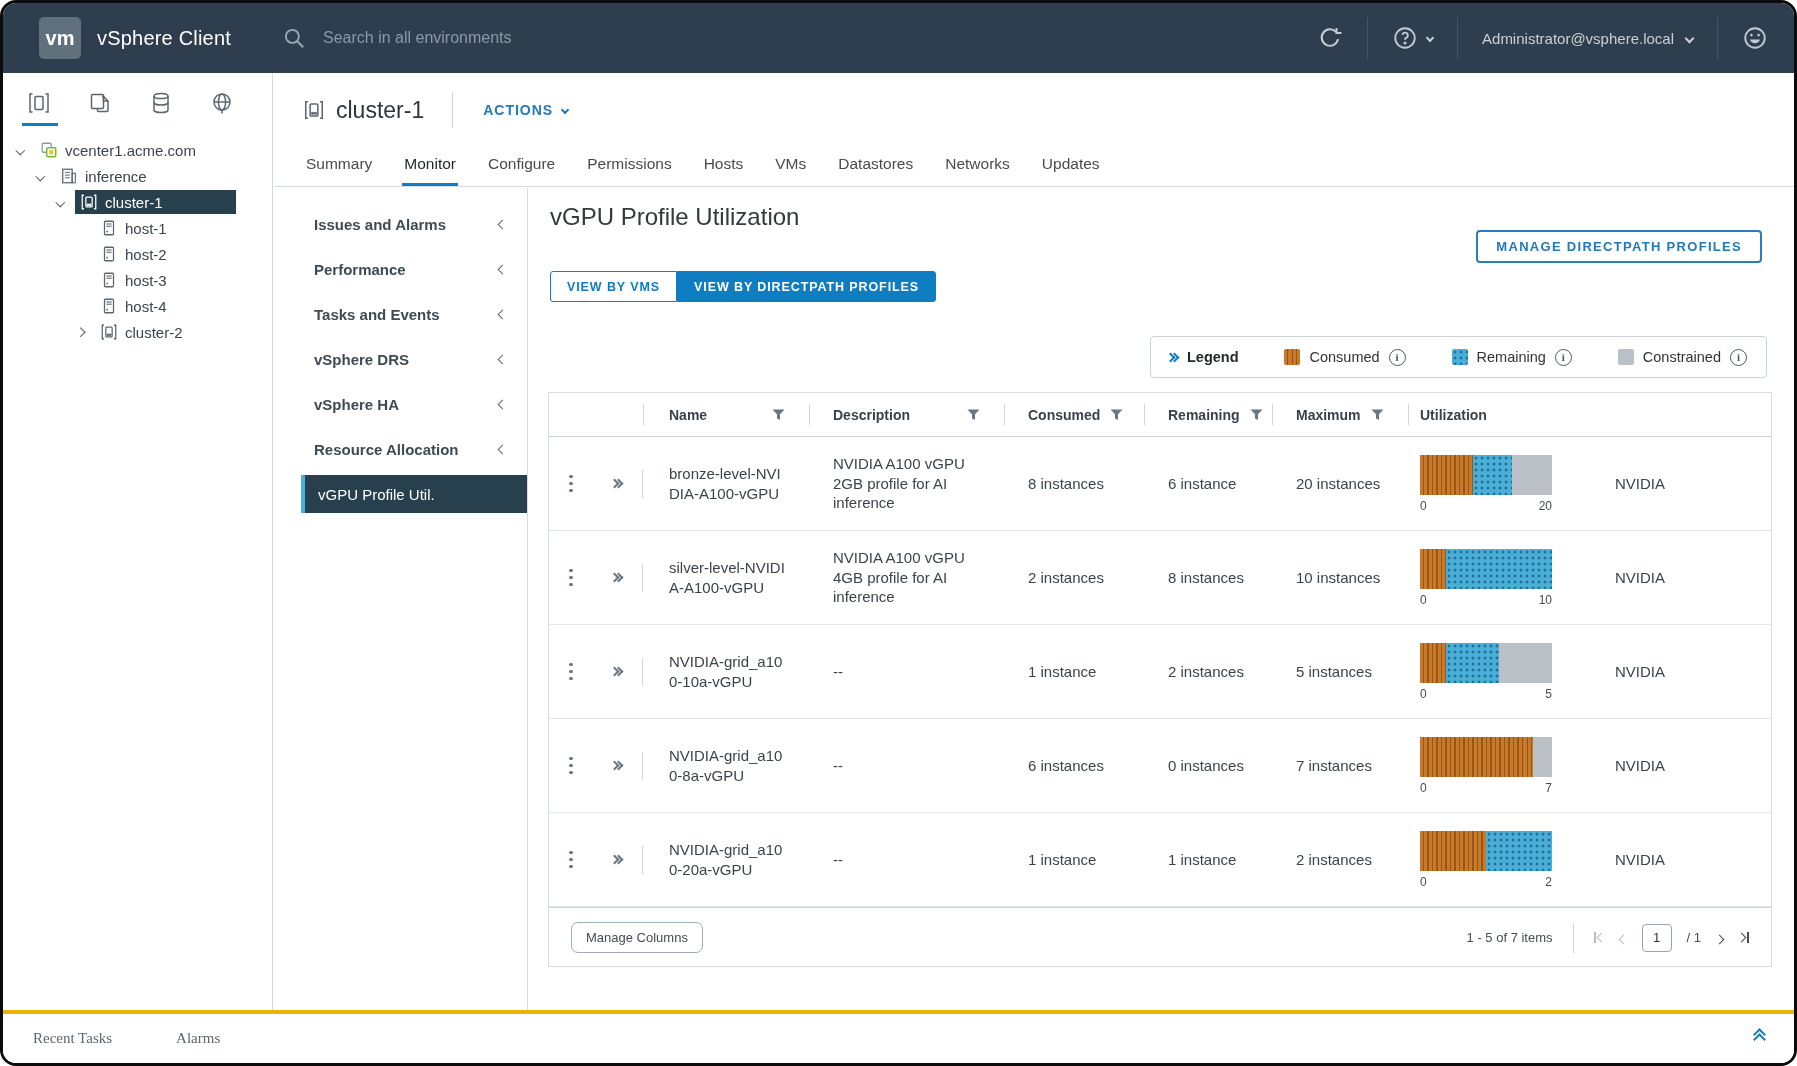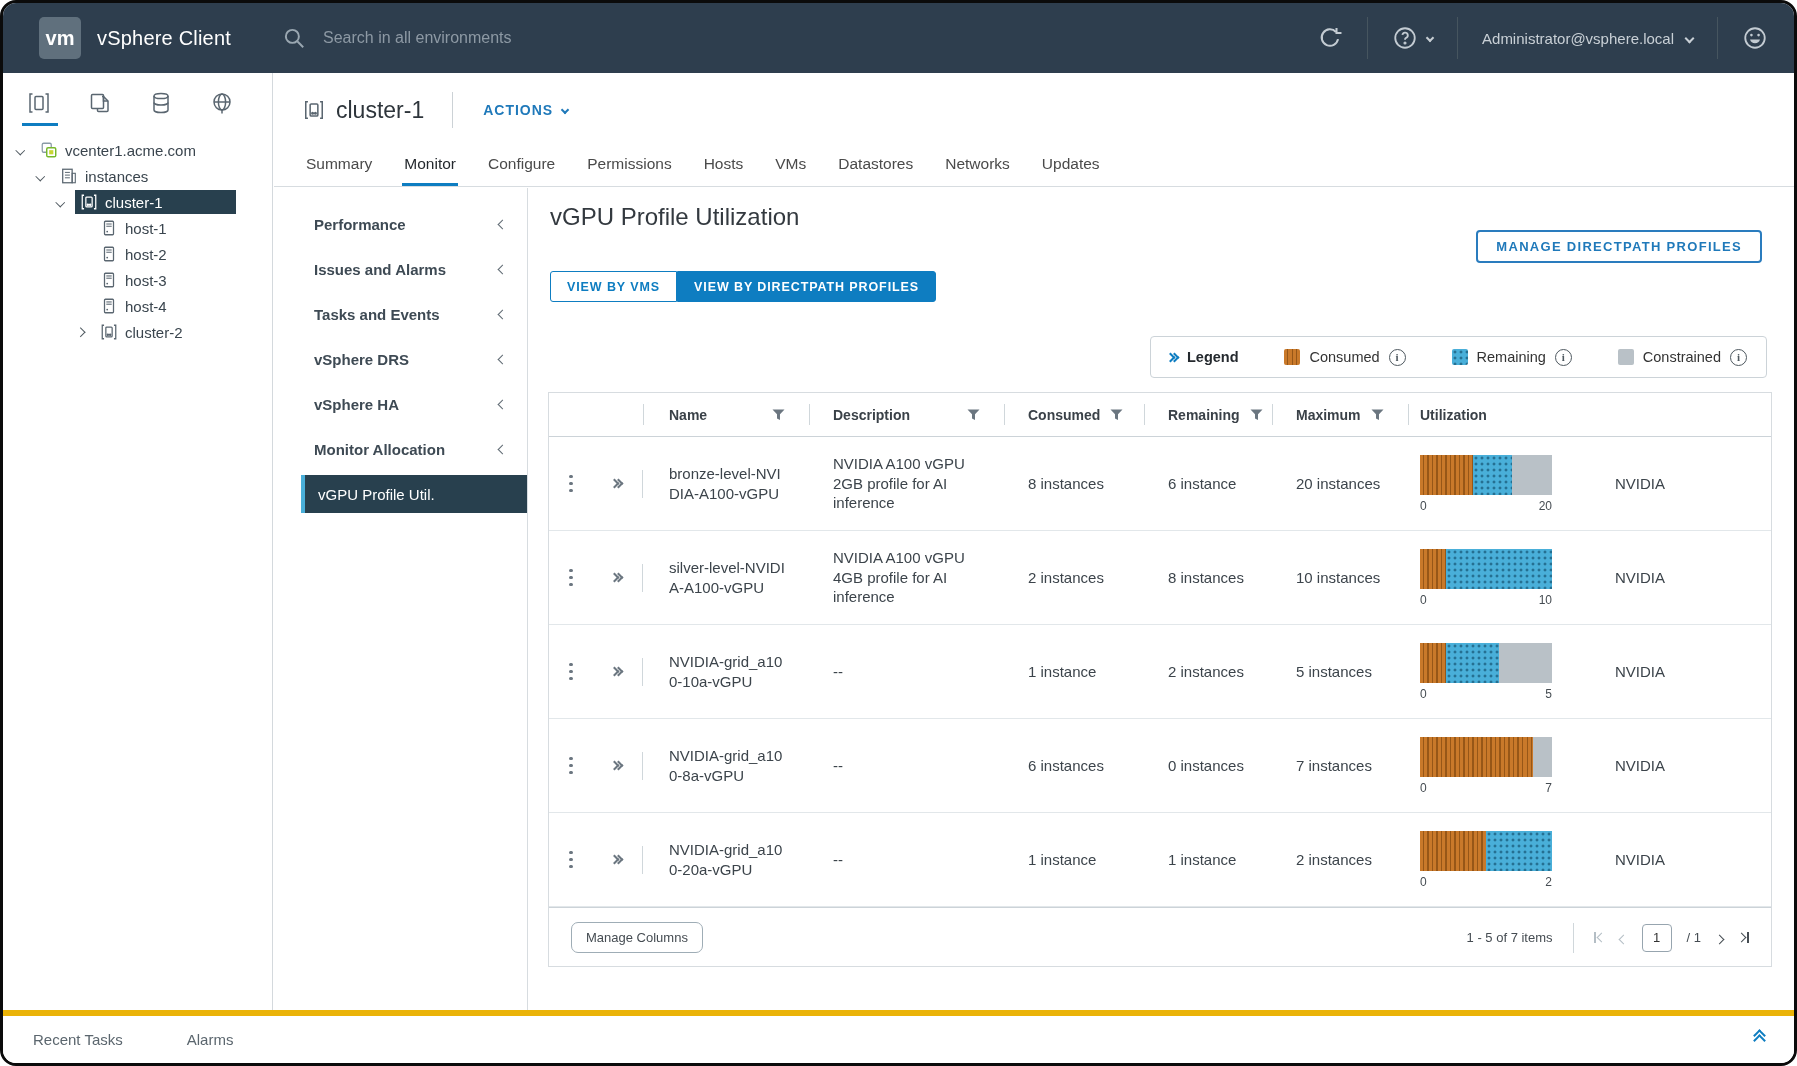--- a/index.html
+++ b/index.html
@@ -41,21 +41,21 @@
   .tree{padding-top:12px;font-size:15px;color:#3a454e;}
   .tree-row{display:flex;align-items:center;height:26px;}
   .tr-chev{width:12px;display:flex;margin-right:6px;color:#4e585f;flex:none;}
   .tr-chev .chev{width:6.5px;height:6.5px;border-width:1.7px;}
   .tr-hl{display:flex;align-items:center;gap:7px;flex:1;margin-right:36px;padding:2px 5px;height:24px;white-space:nowrap;}
   .tr-hl.selected{background:var(--sel-bg);color:#fff;}
   .tr-hl svg{width:18px;height:18px;color:#5a6670;flex:none;}
   .tr-hl.selected svg{color:#fff;}
 
   
-  .bottombar{position:absolute;left:0;right:0;bottom:0;height:53px;background:#fff;border-top:6px solid #eab308;display:flex;align-items:center;padding:0 30px;gap:64px;font-size:15px;color:#5b666e;}
+  .bottombar{position:absolute;left:0;right:0;bottom:0;height:53px;background:#fff;border-top:4px solid #eab308;display:flex;align-items:center;padding:0 30px;gap:64px;font-size:15px;color:#5b666e;font-family:Liberation Serif, serif;}
   .bb-up{margin-left:auto;display:flex;flex-direction:column;color:var(--accent);gap:0;}
   .bb-up .chev{width:9px;height:9px;margin-top:-4px;}
 
   
   .main-header{position:absolute;left:271px;top:70px;right:0;height:114px;background:#fff;border-bottom:1px solid #d7dce0;}
   .entity-row{display:flex;align-items:center;padding:19px 0 0 29px;}
   .entity-row svg{width:22px;height:22px;color:#5a6670;}
   .entity-name{font-size:23px;color:#2e353b;font-weight:500;margin-left:11px;}
   .head-divider{width:1px;height:36px;background:#ccd2d6;margin:0 24px 0 28px;}
   .actions-btn{display:flex;align-items:center;gap:9px;color:var(--link);font-size:14px;font-weight:700;letter-spacing:1px;background:none;border:none;font-family:inherit;}
@@ -229,21 +229,21 @@
           <span class="tr-hl">
             <span class="tr-icon" style="display: flex;">
               <svg viewBox="0 0 20 20" fill="none" stroke="currentColor" stroke-width="1.4">
                 <rect x="3" y="2.5" width="10.5" height="15"></rect>
                 <line x1="5.5" y1="6" x2="11" y2="6" stroke-width="1.1"></line>
                 <line x1="5.5" y1="9" x2="11" y2="9" stroke-width="1.1"></line>
                 <line x1="5.5" y1="12" x2="11" y2="12" stroke-width="1.1"></line>
                 <rect x="13.5" y="7" width="3.5" height="10.5" stroke-width="1.2"></rect>
               </svg>
             </span>
-            <span>instances</span>
+            <span>inference</span>
           </span>
         </div>
         <div class="tree-row" style="padding-left: 54px;">
           <span class="tr-chev">
             <span class="chev down"></span>
           </span>
           <span class="tr-hl selected">
             <span class="tr-icon" style="display: flex;">
               <svg viewBox="0 0 20 20" fill="none" stroke="currentColor" stroke-width="1.4">
                 <path d="M4.5 2.5 H2.5 V17.5 H4.5"></path>
@@ -356,41 +356,41 @@
         <span class="tab">Hosts</span>
         <span class="tab">VMs</span>
         <span class="tab">Datastores</span>
         <span class="tab">Networks</span>
         <span class="tab">Updates</span>
       </div>
   </div>
 
   <div class="mon-nav" id="mon-nav">
       <div class="mn-item">
+        <span>Issues and Alarms</span>
+        <span class="chev left"></span>
+      </div>
+      <div class="mn-item">
         <span>Performance</span>
-        <span class="chev left"></span>
-      </div>
-      <div class="mn-item">
-        <span>Issues and Alarms</span>
         <span class="chev left"></span>
       </div>
       <div class="mn-item">
         <span>Tasks and Events</span>
         <span class="chev left"></span>
       </div>
       <div class="mn-item">
         <span>vSphere DRS</span>
         <span class="chev left"></span>
       </div>
       <div class="mn-item">
         <span>vSphere HA</span>
         <span class="chev left"></span>
       </div>
       <div class="mn-item">
-        <span>Monitor Allocation</span>
+        <span>Resource Allocation</span>
         <span class="chev left"></span>
       </div>
       <div class="mn-selected">vGPU Profile Util.</div>
     </div>
 
   <div class="panel">
     <div class="panel-title">vGPU Profile Utilization</div>
     <button class="manage-btn">MANAGE DIRECTPATH PROFILES</button>
     <div class="toggle-group" id="toggle-group">
         <button class="tg-btn off">VIEW BY VMS</button>

